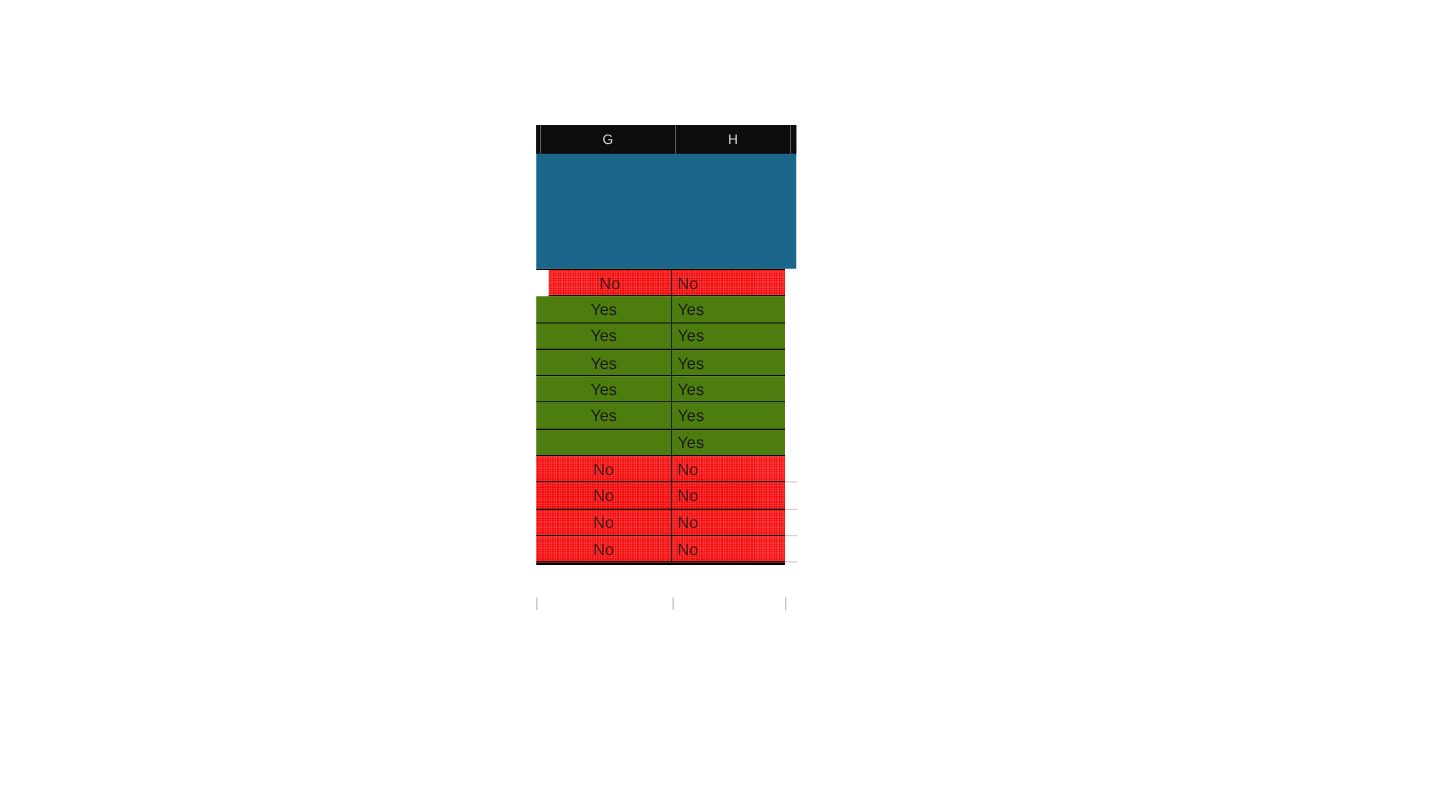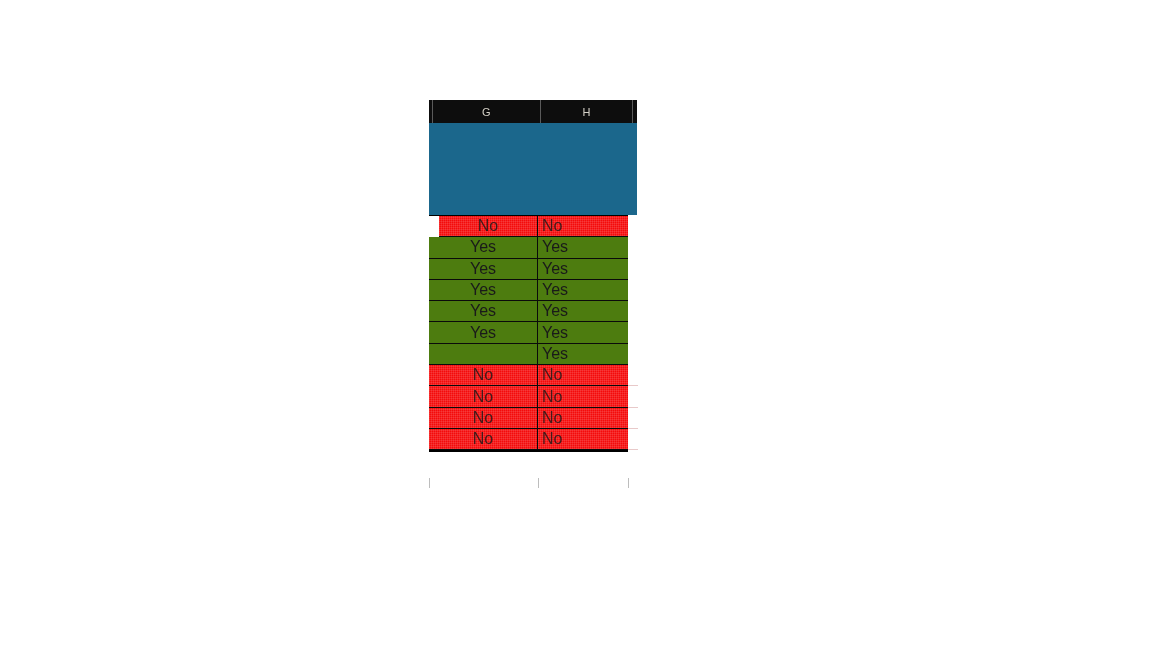--- a/index.html
+++ b/index.html
@@ -97,21 +97,21 @@
   }
   .data-row {
     display: flex;
     height: 21.3px;
     position: relative;
   }
   .cell {
     height: 100%;
     display: flex;
     align-items: center;
-    font-size: 16px;
+    font-size: 13px;
     color: #1a1a1a;
     border-bottom: 1px solid #0a0a0a;
     overflow: hidden;
   }
   .cell.g {
     width: 109px;
     justify-content: center;
     border-right: 1px solid #0a0a0a;
   }
   .cell.h {

